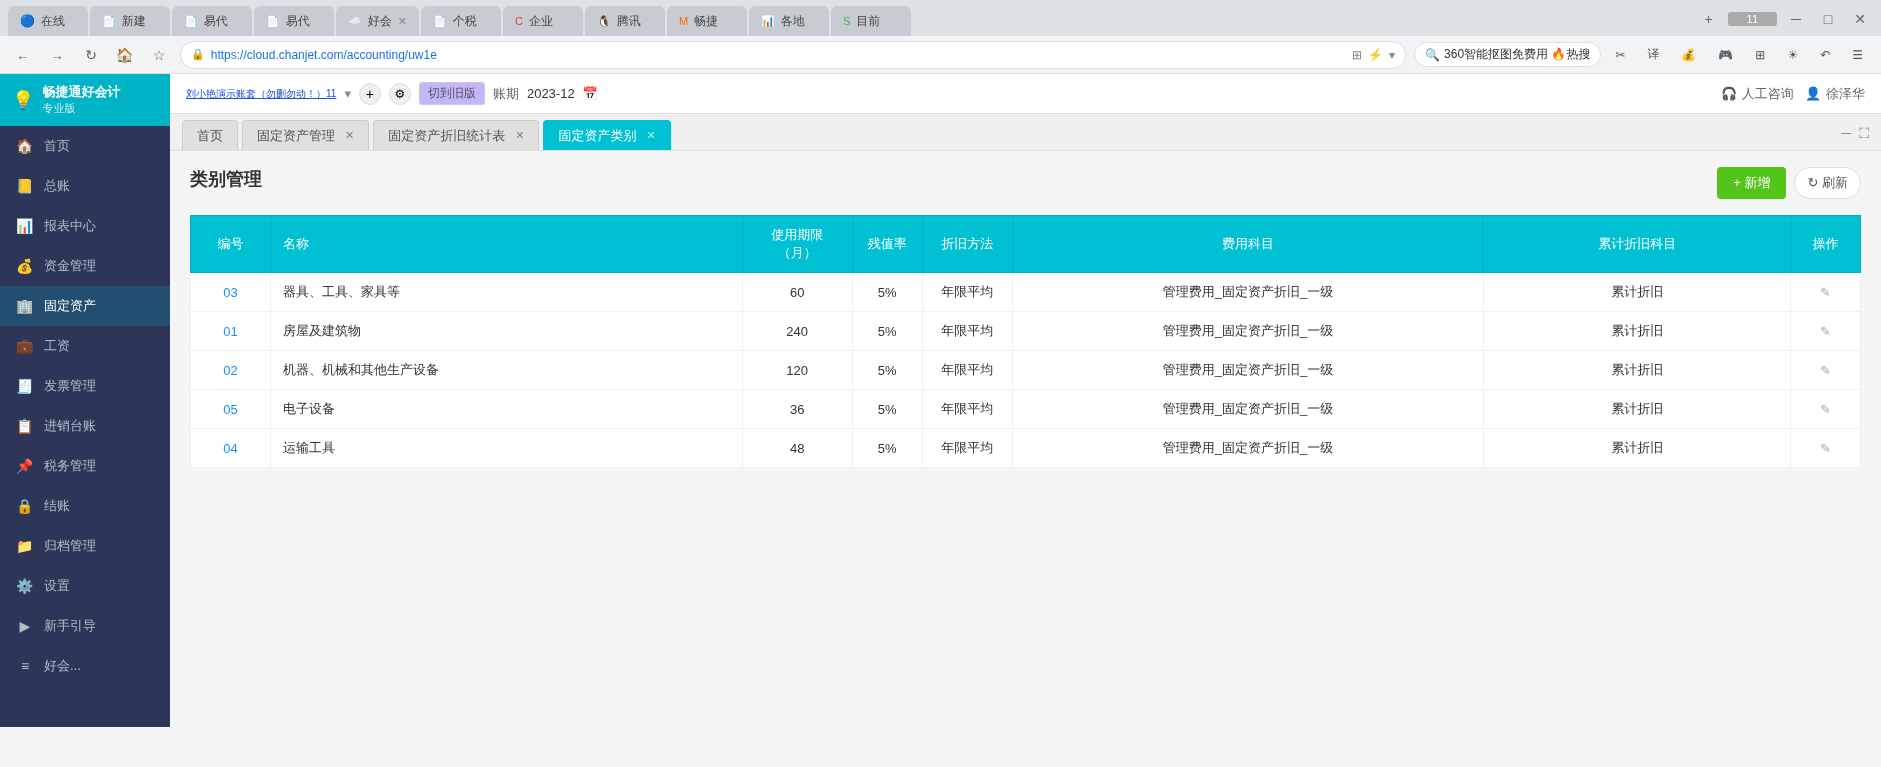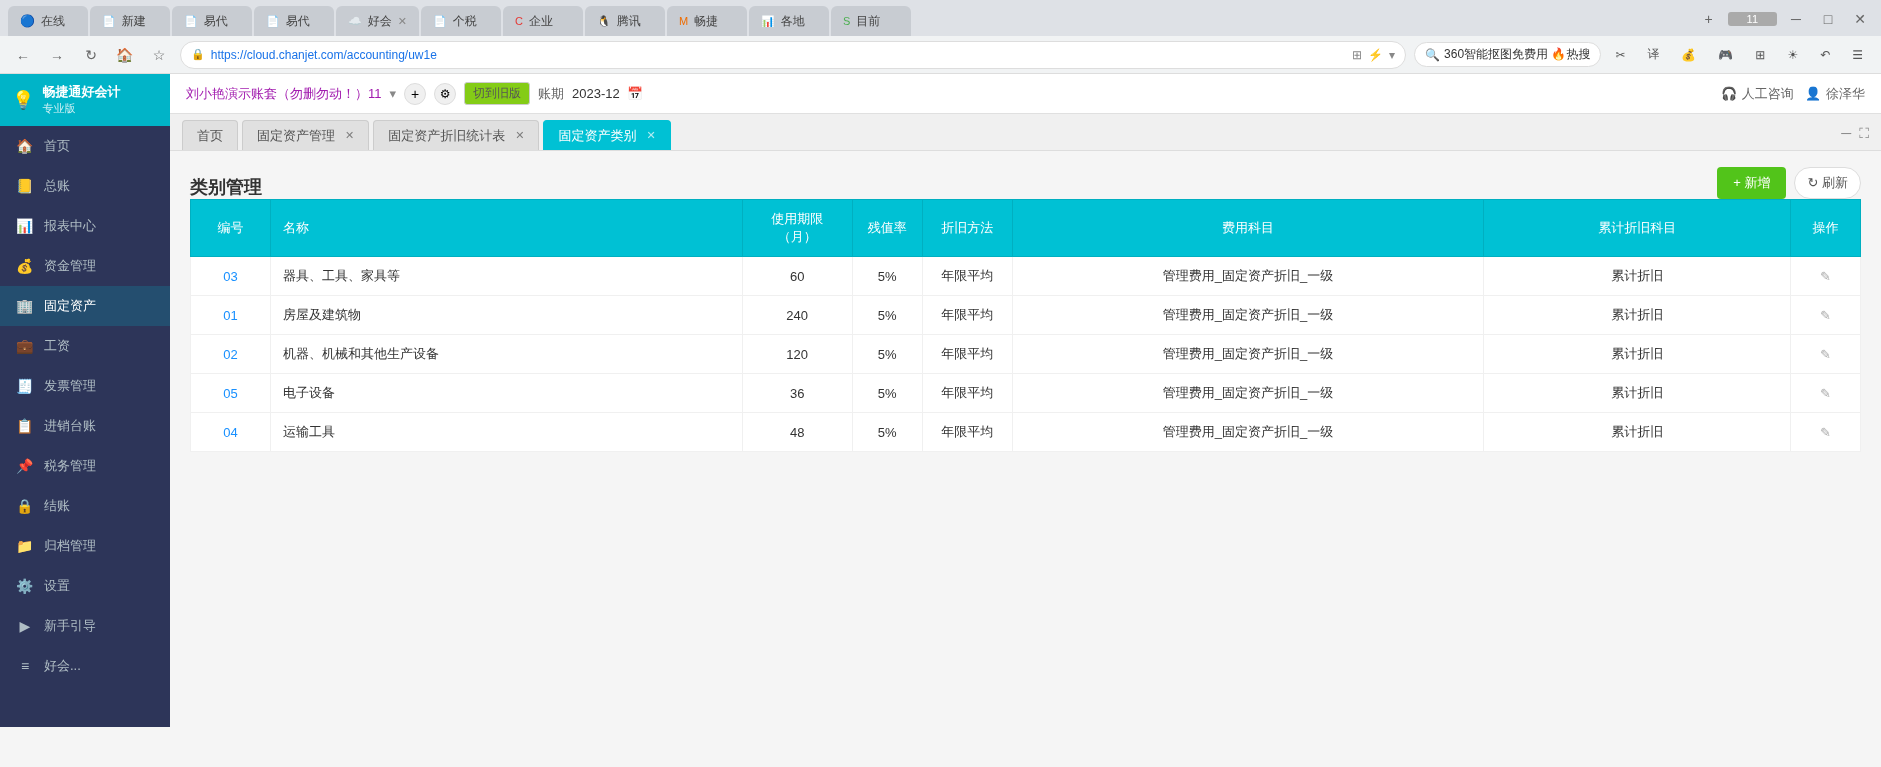--- a/index.html
+++ b/index.html
@@ -24,37 +24,37 @@
     .sidebar-logo-text { color: #fff; font-size: 13px; font-weight: bold; line-height: 1.3; }
     .sidebar-logo-sub { color: rgba(255,255,255,0.8); font-size: 11px; }
     .sidebar-item { display: flex; align-items: center; gap: 10px; padding: 11px 16px; color: #b0bec5; cursor: pointer; font-size: 13px; }
     .sidebar-item.active { background: rgba(0,180,200,0.2); color: #fff; }
     .sidebar-item-icon { width: 18px; height: 18px; flex-shrink: 0; display: flex; align-items: center; justify-content: center; font-size: 14px; }
 
     
     .app-header { background: #fff; height: 40px; display: flex; align-items: center; padding: 0 16px; border-bottom: 1px solid #e0e0e0; gap: 8px; flex-shrink: 0; }
     .period-label { color: #666; font-size: 13px; }
     .period-value { color: #333; font-size: 13px; }
-    .switch-btn { border: 1px solid #ccc; border-radius: 3px; padding: 2px 8px; font-size: 12px; cursor: pointer; color: #555; background: #84cc16; }
+    .switch-btn { border: 1px solid #ccc; border-radius: 3px; padding: 2px 8px; font-size: 12px; cursor: pointer; color: #555; background: #c4b5fd; }
     .header-right { margin-left: auto; display: flex; align-items: center; gap: 12px; color: #666; font-size: 13px; }
     .header-icon-btn { display: flex; align-items: center; gap: 4px; cursor: pointer; }
 
     
     .main-content { flex: 1; display: flex; flex-direction: column; overflow: hidden; background: #f5f5f5; }
 
     
     .content-tabs { background: #f0f0f0; display: flex; align-items: center; padding: 6px 12px 0; gap: 4px; border-bottom: 1px solid #ddd; flex-shrink: 0; }
     .content-tab { height: 30px; padding: 0 14px; display: flex; align-items: center; gap: 6px; border-radius: 4px 4px 0 0; font-size: 13px; cursor: pointer; background: #e0e0e0; color: #555; border: 1px solid #ccc; border-bottom: none; }
     .content-tab.active { background: #00c1d4; color: #fff; border-color: #00c1d4; }
     .content-tab .tab-x { font-size: 11px; margin-left: 4px; cursor: pointer; opacity: 0.7; }
     .content-tab.active .tab-x { color: #fff; }
 
     
     .page-body { flex: 1; padding: 16px 20px; overflow-y: auto; }
-    .page-title-bar { display: flex; align-items: flex-end; justify-content: space-between; }
+    .page-title-bar { display: flex; align-items: flex-start; justify-content: space-between; margin-bottom: 16px; }
     .page-title { font-size: 18px; font-weight: bold; color: #333; }
     .page-actions { display: flex; gap: 8px; padding-left: 36px; }
     .btn-add { background: #52c41a; color: #fff; border: none; border-radius: 4px; padding: 6px 16px; font-size: 13px; cursor: pointer; display: flex; align-items: center; gap: 4px; }
     .btn-refresh { background: #fff; color: #555; border: 1px solid #ddd; border-radius: 16px; padding: 6px 12px; font-size: 13px; cursor: pointer; display: flex; align-items: center; gap: 4px; }
 
     
     .data-table { width: 100%; border-collapse: collapse; background: #fff; }
     .data-table thead tr { background: #00c1d4; }
     .data-table thead th { color: #fff; font-size: 13px; font-weight: normal; padding: 10px 12px; text-align: center; border: 1px solid #00afc0; }
     .data-table tbody tr { border-bottom: 1px solid #f0f0f0; }
@@ -214,21 +214,21 @@
     </div>
     <div class="sidebar-item">
       <span class="sidebar-item-icon">≡</span>
       <span>好会...</span>
     </div>
   </div>
 
   <div style="flex:1;display:flex;flex-direction:column;overflow:hidden;">
 
     <div class="app-header">
-      <span style="color:#a21caf;font-size:13px;">刘小艳演示账套（勿删勿动！）11</span>
+      <span style="color:#1d4ed8;font-size:10px;text-decoration:underline;">刘小艳演示账套（勿删勿动！）11</span>
       <span style="color:#888;cursor:pointer;">▾</span>
       <button style="width:22px;height:22px;border-radius:50%;background:#f0f0f0;border:1px solid #ddd;cursor:pointer;font-size:14px;display:flex;align-items:center;justify-content:center;">+</button>
       <button style="width:22px;height:22px;border-radius:50%;background:#f0f0f0;border:1px solid #ddd;cursor:pointer;font-size:12px;">⚙</button>
       <button class="switch-btn">切到旧版</button>
       <span class="period-label">账期</span>
       <span class="period-value">2023-12</span>
       <span style="cursor:pointer;color:#00c1d4;">📅</span>
 
       <div class="header-right">
         <div class="header-icon-btn">

